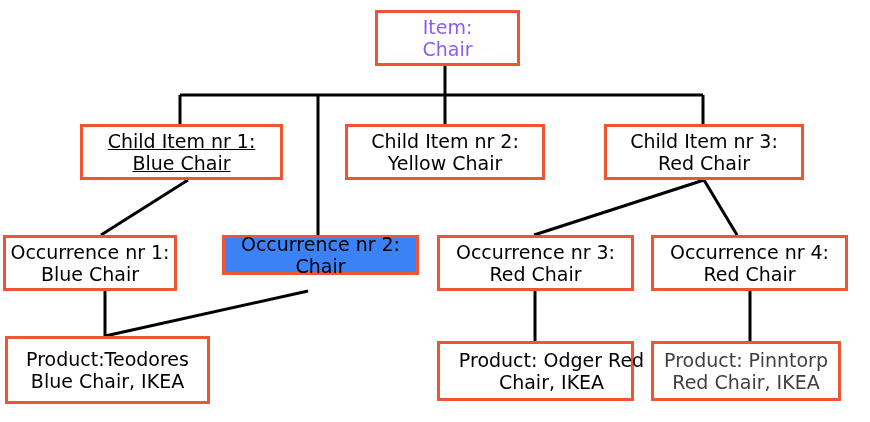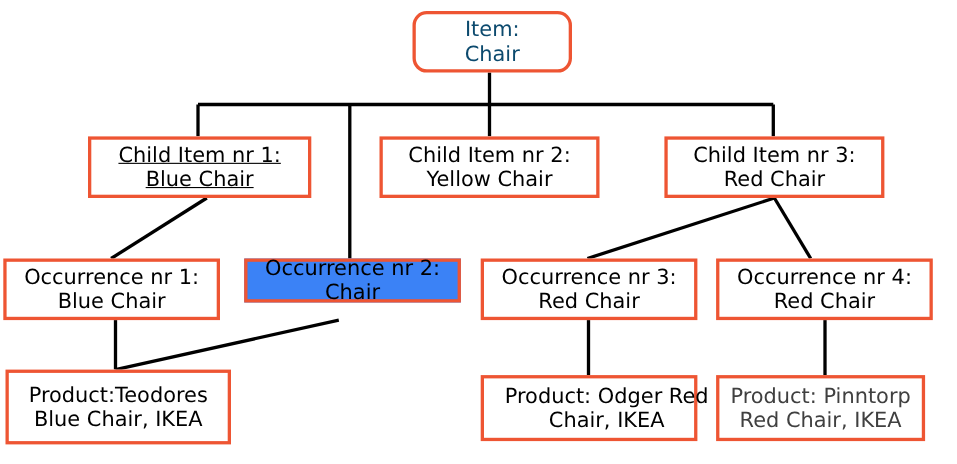--- a/index.html
+++ b/index.html
@@ -58,37 +58,37 @@
       <polyline points="188,180 101,235" fill="none" stroke="#000000" stroke-width="3" stroke-linecap="butt" stroke-linejoin="miter"></polyline>
       <polyline points="704,180 534,235" fill="none" stroke="#000000" stroke-width="3" stroke-linecap="butt" stroke-linejoin="miter"></polyline>
       <polyline points="704,180 737,235" fill="none" stroke="#000000" stroke-width="3" stroke-linecap="butt" stroke-linejoin="miter"></polyline>
       <polyline points="105,291 105,336" fill="none" stroke="#000000" stroke-width="3" stroke-linecap="butt" stroke-linejoin="miter"></polyline>
       <polyline points="308,291 105,336" fill="none" stroke="#000000" stroke-width="3" stroke-linecap="butt" stroke-linejoin="miter"></polyline>
       <polyline points="535,291 535,341" fill="none" stroke="#000000" stroke-width="3" stroke-linecap="butt" stroke-linejoin="miter"></polyline>
       <polyline points="750,291 750,341" fill="none" stroke="#000000" stroke-width="3" stroke-linecap="butt" stroke-linejoin="miter"></polyline>
     </svg>
 
   <div class="nodes">
-      <div class="node" style="left: 375px; top: 10px; width: 145px; height: 56px; border-color: rgb(238, 85, 51); background: rgb(255, 255, 255); color: #0c4a6e; border-radius: 13px;">
+      <div class="node" style="left: 375px; top: 10px; width: 145px; height: 56px; border-color: rgb(238, 85, 51); background: rgb(255, 255, 255); color: #8b5cf6;">
         <span class="line">Item:</span>
         <span class="line">Chair</span>
       </div>
       <div class="node" style="left: 80px; top: 124px; width: 203px; height: 56px; border-color: rgb(238, 85, 51); background: rgb(255, 255, 255); color: rgb(0, 0, 0); text-decoration: underline;">
         <span class="line">Child Item nr 1:</span>
         <span class="line">Blue Chair</span>
       </div>
       <div class="node" style="left: 345px; top: 124px; width: 200px; height: 56px; border-color: rgb(238, 85, 51); background: rgb(255, 255, 255); color: rgb(0, 0, 0);">
         <span class="line">Child Item nr 2:</span>
         <span class="line">Yellow Chair</span>
       </div>
       <div class="node" style="left: 604px; top: 124px; width: 200px; height: 56px; border-color: rgb(238, 85, 51); background: rgb(255, 255, 255); color: rgb(0, 0, 0);">
         <span class="line">Child Item nr 3:</span>
         <span class="line">Red Chair</span>
       </div>
-      <div class="node" style="left: 3px; top: 235px; width: 197px; height: 56px; border-color: rgb(238, 85, 51); background: rgb(255, 255, 255); color: rgb(0, 0, 0);">
+      <div class="node" style="left: 3px; top: 235px; width: 174px; height: 56px; border-color: rgb(238, 85, 51); background: rgb(255, 255, 255); color: rgb(0, 0, 0);">
         <span class="line">Occurrence nr 1:</span>
         <span class="line">Blue Chair</span>
       </div>
       <div class="node" style="left: 222px; top: 235px; width: 197px; height: 40px; border-color: rgb(238, 85, 51); background: #3b82f6; color: rgb(0, 0, 0);">
         <span class="line">Occurrence nr 2:</span>
         <span class="line">Chair</span>
       </div>
       <div class="node" style="left: 437px; top: 235px; width: 197px; height: 56px; border-color: rgb(238, 85, 51); background: rgb(255, 255, 255); color: rgb(0, 0, 0); text-align: center;">
         <span class="line">Occurrence nr 3:</span>
         <span class="line">Red Chair</span>

